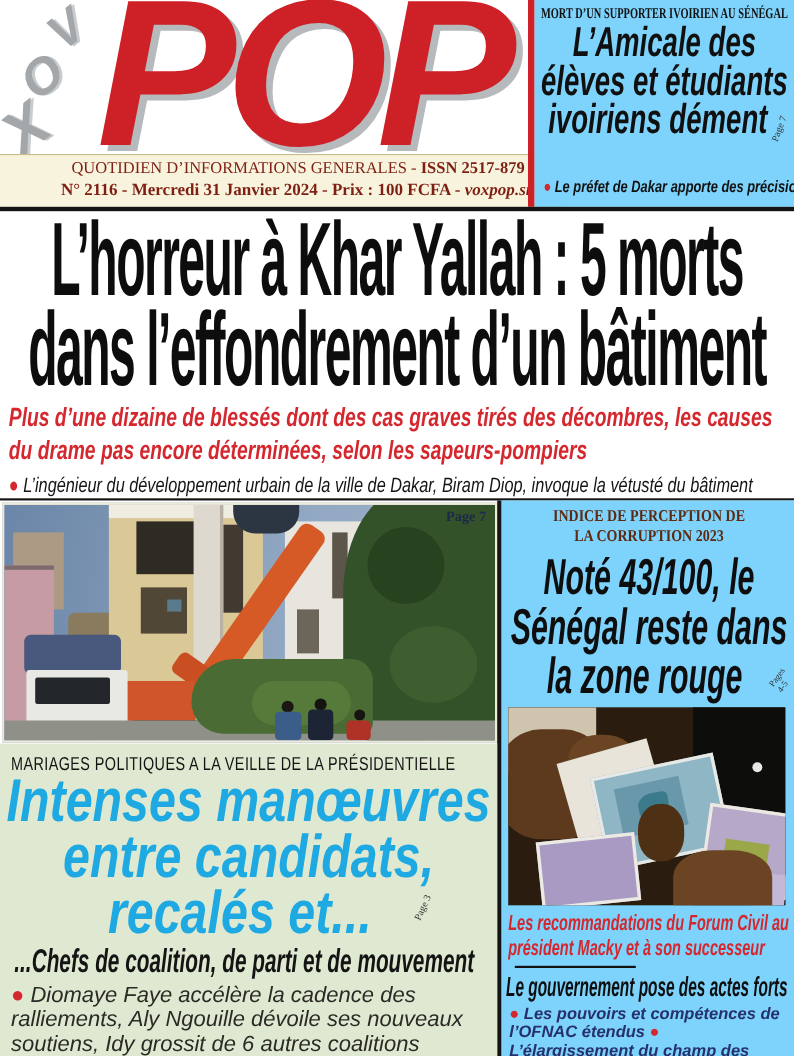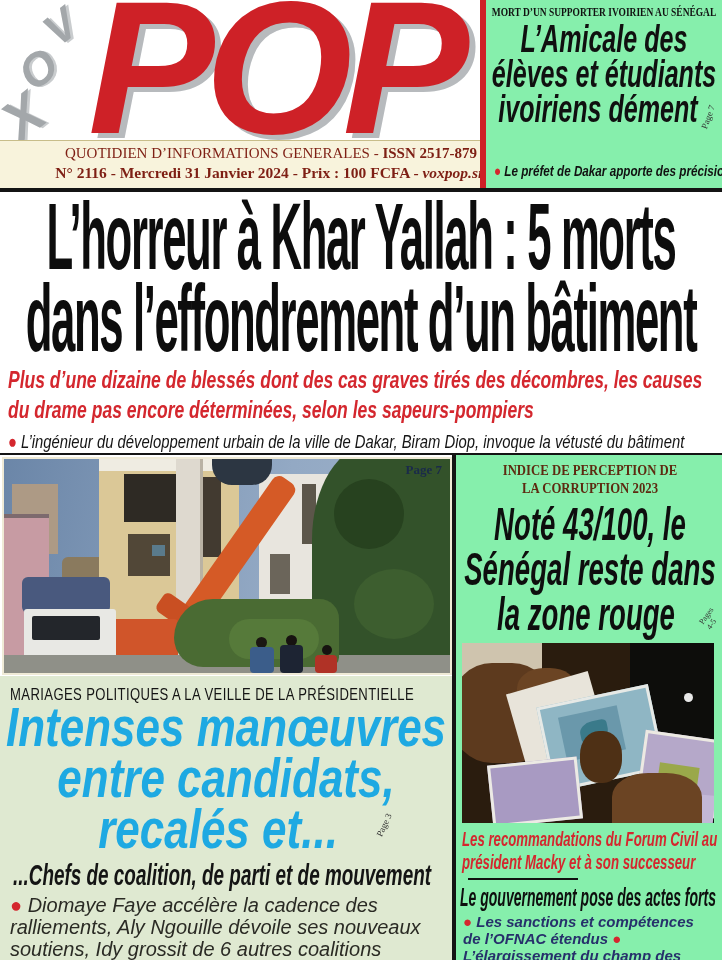--- a/index.html
+++ b/index.html
@@ -13,21 +13,21 @@
   
   .vox-letter{position:absolute;color:#a3a7aa;font-weight:bold;font-style:italic;
               text-shadow:2px 2px 0 #c9ccce;}
   .pop{position:absolute;left:88px;top:-28px;font-size:190px;line-height:190px;
        font-weight:bold;font-style:italic;color:#ce2127;letter-spacing:-10px;
        text-shadow:6px 5px 0 #b7babd;}
   .uli{position:absolute;left:396px;top:88px;font-size:50px;font-weight:bold;font-style:italic;
        color:#9b9fa2;text-shadow:3px 3px 0 #c9ccce;}
   .cream{position:absolute;left:0;top:140px;width:480px;height:48px;background:#f8f3dc;
          border-top:1px solid #c8bd8a;text-align:center;color:#7e1f14;padding-left:31px;}
-  .yellow{background:#86efac;text-align:right;}
+  .yellow{background:#7dd3fc;text-align:right;}
   .rule{position:absolute;background:#141414;}
   .photo-frame{position:absolute;left:2px;top:457px;width:446px;height:214px;
                background:#7b97bd;border:2px solid #efead6;overflow:hidden;}
   .money-frame{position:absolute;left:462px;top:643px;width:252px;height:180px;
                background:#2a1c0e;overflow:hidden;}
   .green-panel{position:absolute;left:0;top:676px;width:452px;height:284px;background:#dfe9d1;}
   .rot-label{position:absolute;font-size:9px;color:#333;font-family:"Liberation Serif",serif;}
 </style>
 </head>
 <body>
@@ -171,21 +171,21 @@
   <div class="abs nw bi" style="left:462px;top:851px;font-size:20px;color:#d4272e;
        transform-origin:left;transform:scaleX(0.66);">président Macky et à son successeur</div>
   <div class="abs" style="left:468px;top:878px;width:110px;height:2px;background:#111;"></div>
 
   <div class="abs nw bi" style="left:460px;top:883px;font-size:25px;color:#0e0e0e;
        transform-origin:left;transform:scaleX(0.56);">Le gouvernement pose des actes forts</div>
 
   <div class="abs" style="left:463px;top:913px;width:252px;font-size:15px;font-style:italic;font-weight:bold;
        color:#26306b;line-height:17px;">
     <span class="dot">●</span>
-    <span>Les sanctions et compétences de l’OFNAC étendus</span>
+    <span>Les pouvoirs et compétences de l’OFNAC étendus</span>
     <span class="dot">●</span>
     <span>L’élargissement du champ des assujettis acté, les sanctions corsées</span>
   </div>
 
   <div class="green-panel"></div>
 
   <div class="abs nw" style="left:10px;top:685px;font-size:17px;color:#141414;letter-spacing:0.5px;
        transform-origin:left;transform:scaleX(0.77);">MARIAGES POLITIQUES A LA VEILLE DE  LA PRÉSIDENTIELLE</div>
 
   <div class="abs nw bi" style="left:226px;top:702px;font-size:55px;line-height:50px;color:#1ea9e2;

